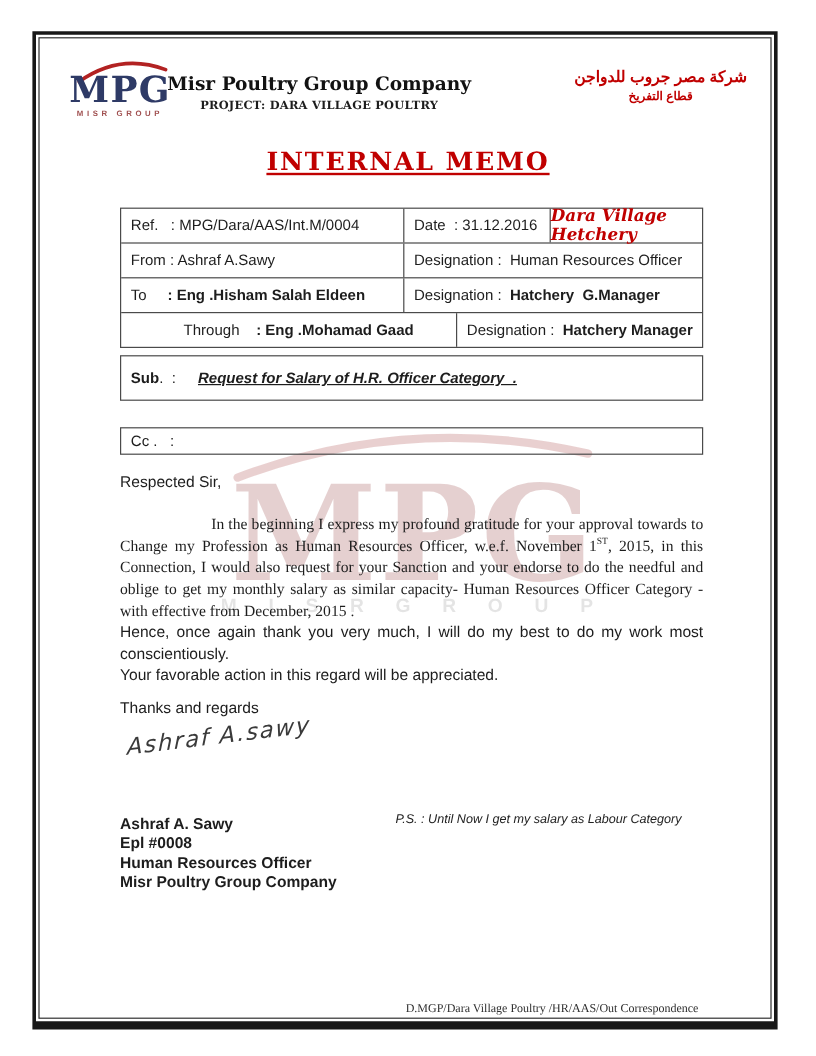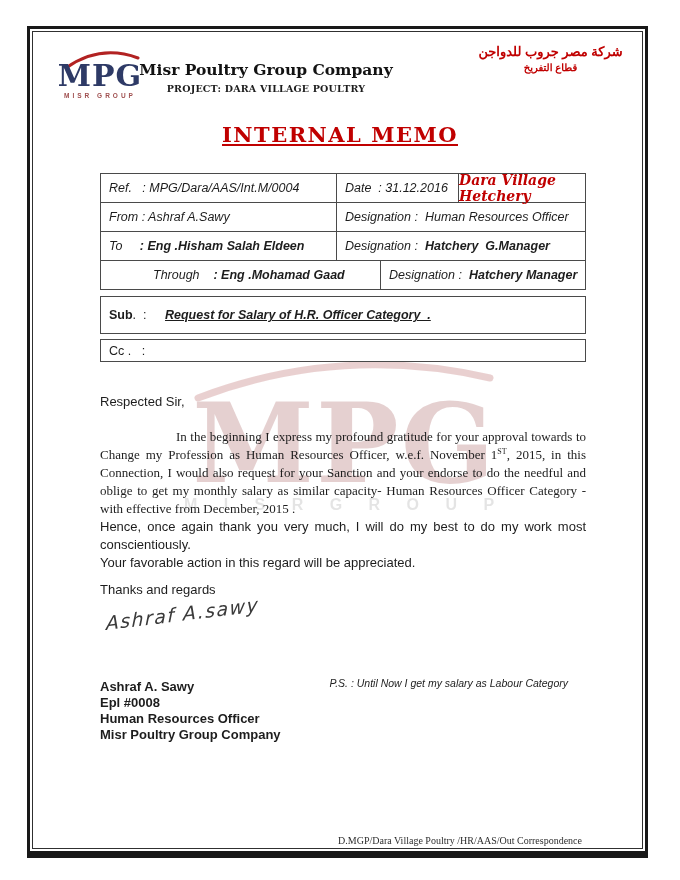--- a/index.html
+++ b/index.html
@@ -14,45 +14,45 @@
   }
   .frame-inner{position:absolute;left:2px;top:2px;right:2px;bottom:2px;border:1px solid #303030;}
   
   .logo{position:absolute;left:55px;top:44px;width:90px;text-align:center;}
   .logo svg{display:block;margin:0 auto -8px auto;}
   .logo-mpg{font-family:"DejaVu Serif", serif;font-weight:bold;font-size:30px;line-height:28px;color:#2e3a66;letter-spacing:1px;}
   .logo-sub{font-size:6.5px;font-weight:bold;color:#a05050;letter-spacing:3px;margin-top:2px;}
   .company{position:absolute;left:128px;top:60px;width:276px;text-align:center;}
   .company-name{font-family:"DejaVu Serif", serif;font-weight:bold;font-size:15.5px;color:#121212;}
   .project-line{font-family:"DejaVu Serif", serif;font-weight:bold;font-size:9.5px;margin-top:4px;letter-spacing:0.2px;}
-  .arabic{position:absolute;right:42px;top:44px;width:175px;text-align:center;color:#c00000;direction:rtl;}
+  .arabic{position:absolute;right:42px;top:56px;width:175px;text-align:center;color:#c00000;direction:rtl;}
   .arabic-1{font-size:13px;font-weight:bold;}
   .arabic-2{font-size:10px;font-weight:bold;margin-top:3px;}
   .memo-title{position:absolute;left:0;top:122px;width:680px;text-align:center;}
   .memo-title span{
     font-family:"DejaVu Serif", serif;font-weight:bold;font-size:21px;color:#c00000;
     text-decoration:underline;letter-spacing:1.5px;
   }
   
   .memo-table{position:absolute;left:100px;top:173px;width:486px;font-size:12.5px;z-index:2;}
   .tbox{border:1px solid #4a4a4a;box-sizing:border-box;background:rgba(255,255,255,0);}
   .trow{display:flex;border-bottom:1px solid #4a4a4a;height:28px;align-items:stretch;}
   .trow:last-child{border-bottom:none;margin-left:44px;}
-  .cell{display:flex;align-items:center;padding-left:8px;box-sizing:border-box;font-style:italic;}
+  .cell{display:flex;align-items:center;padding-left:8px;box-sizing:border-box;}
   .cell-l{width:236px;border-right:1px solid #4a4a4a;}
   .cell-r{flex:1;}
   .cell-date{width:122px;border-right:1px solid #4a4a4a;}
   .cell-stamp{flex:1;justify-content:flex-end;padding-left:0;
     color:#c00000;font-family:"DejaVu Serif", serif;font-style:italic;font-weight:bold;font-size:14px;}
   .pre{white-space:pre;}
   .bold{font-weight:bold;}
   .box-sub{margin-top:6px;border:1px solid #4a4a4a;height:38px;display:flex;align-items:center;
     padding-left:8px;box-sizing:border-box;}
   .sub-value{font-weight:bold;font-style:italic;text-decoration:underline;margin-left:15px;white-space:pre;}
-  .box-cc{margin-top:5px;border:1px solid #4a4a4a;height:23px;display:flex;align-items:center;
+  .box-cc{margin-top:22px;border:1px solid #4a4a4a;height:23px;display:flex;align-items:center;
     padding-left:8px;box-sizing:border-box;}
   
   .watermark{position:absolute;left:172px;top:352px;width:345px;text-align:center;opacity:0.22;z-index:0;}
   .wm-letters{font-family:"DejaVu Serif", serif;font-weight:bold;font-size:110px;line-height:104px;
     color:#8c2f2f;letter-spacing:2px;margin-top:-14px;}
   .wm-sub{font-size:16px;font-weight:bold;letter-spacing:11px;color:#8a8a8a;margin-top:0;}
   
   .body-text{position:absolute;left:100px;top:393px;width:486px;font-size:13px;line-height:18px;z-index:1;}
   .salutation{margin-bottom:17px;}
   .para{text-align:justify;}

